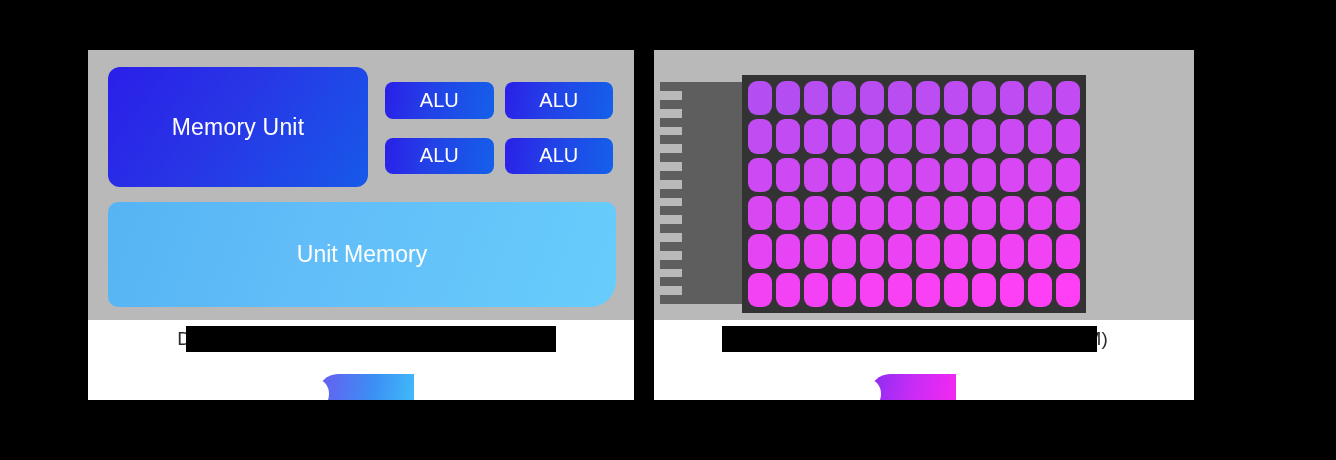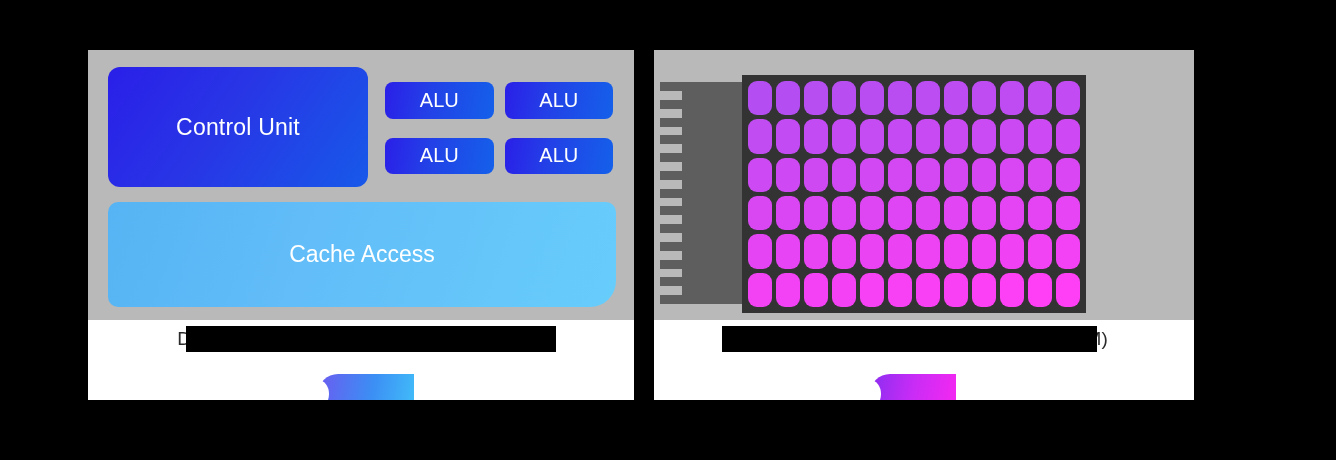--- a/index.html
+++ b/index.html
@@ -170,40 +170,40 @@
   }
 </style>
 </head>
 <body>
 
 <div class="card" id="card-left">
 
   <div class="gray-panel">
 
     <div class="control-unit">
-      <span>Control Unit</span>
+      <span>Memory Unit</span>
     </div>
 
     <div class="alu-grid">
       <div class="alu">
         <span>ALU</span>
       </div>
       <div class="alu">
         <span>ALU</span>
       </div>
       <div class="alu">
         <span>ALU</span>
       </div>
       <div class="alu">
         <span>ALU</span>
       </div>
     </div>
 
     <div class="cache">
-      <span>Cache Access</span>
+      <span>Unit Memory</span>
     </div>
 
   </div>
 
   <div class="caption-wrap">
     <div class="caption">Dynamic Random Access Memory (DRAM)</div>
     <div class="caption-mask" id="mask-left"></div>
     <div class="badge" id="badge-left">
       <div class="badge-shape"></div>
       <div class="notch"></div>

